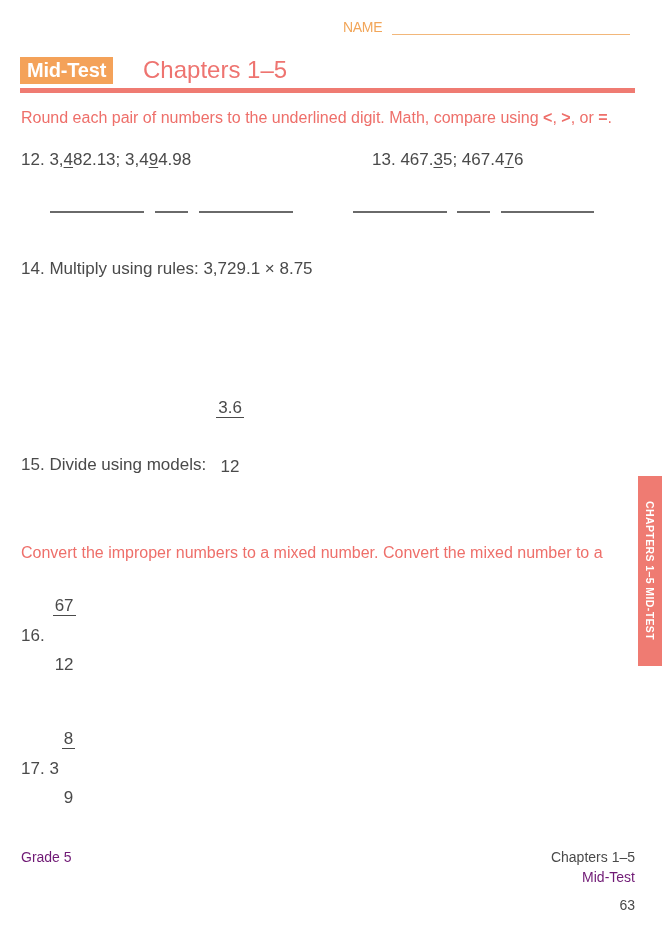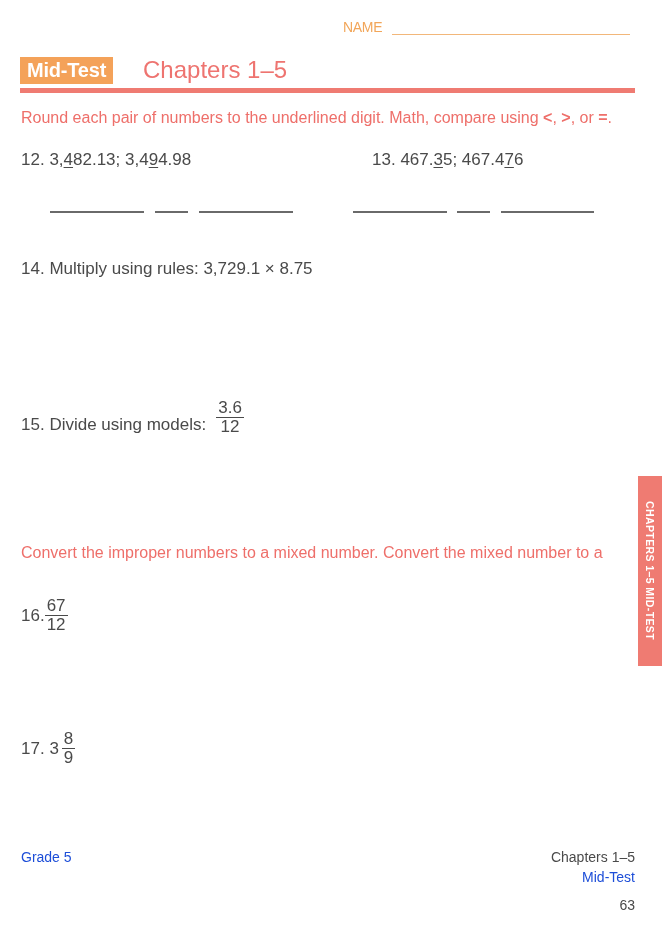--- a/index.html
+++ b/index.html
@@ -20,34 +20,34 @@
 
     .instr { color: #ee6f6a; font-size: 16px; line-height: 22px; }
     .instr b { font-weight: bold; }
 
     .prob { font-size: 17px; color: #4a4a4a; line-height: 22px; white-space: nowrap; }
     .u { text-decoration: underline; text-underline-offset: 2px; }
 
     .ans-line { height: 1.5px; background: #6a6a6a; top: 211px; }
 
     .frac { display: inline-flex; flex-direction: column; align-items: center; vertical-align: middle;
-            font-size: 17px; line-height: 18px; margin-left: 6px; }
+            font-size: 17px; line-height: 18px; margin-left: 6px; gap: 40px; }
     .frac .num { padding: 0 2px; border-bottom: 1.5px solid #4a4a4a; }
     .frac .den { padding: 0 2px; }
 
     
     .side-tab { left: 638px; top: 476px; width: 24px; height: 190px; background: #ef7b72;
                 display: flex; align-items: center; justify-content: center; }
     .side-tab span { writing-mode: vertical-rl; color: #ffffff; font-weight: bold; font-size: 10.5px;
                      letter-spacing: 0.4px; white-space: nowrap; }
 
     
     .foot { font-size: 14px; line-height: 20px; }
     .foot-gray { color: #4a4a4a; }
-    .foot-red { color: #1d4ed8; }
+    .foot-red { color: #701a75; }
   </style>
 </head>
 <body>
 
 <div class="abs name-label">NAME</div>
 <div class="abs name-line"></div>
 
 <div class="abs badge">Mid-Test</div>
 <div class="abs title">Chapters 1–5</div>
 <div class="abs rule"></div>
@@ -88,21 +88,21 @@
   </span>
 </div>
 <div class="abs" style="left:21px; top:445px; width:600px; height:90px;"></div>
 
 <div class="abs instr" style="left:21px; top:542px; white-space:nowrap;">
   <div>Convert the improper numbers to a mixed number. Convert the mixed number to a</div>
 </div>
 
 <div class="abs prob" style="left:21px; top:597px; display:flex; align-items:center;">
   <span>16.</span>
-  <span class="frac" style="margin-left:0;">
+  <span class="frac" style="margin-left:8px;">
     <span class="num">67</span>
     <span class="den">12</span>
   </span>
 </div>
 <div class="abs" style="left:21px; top:640px; width:600px; height:90px;"></div>
 
 <div class="abs prob" style="left:21px; top:730px; display:flex; align-items:center;">
   <span>17.</span>&nbsp;<span>3</span>
   <span class="frac" style="margin-left:3px;">
     <span class="num">8</span>

